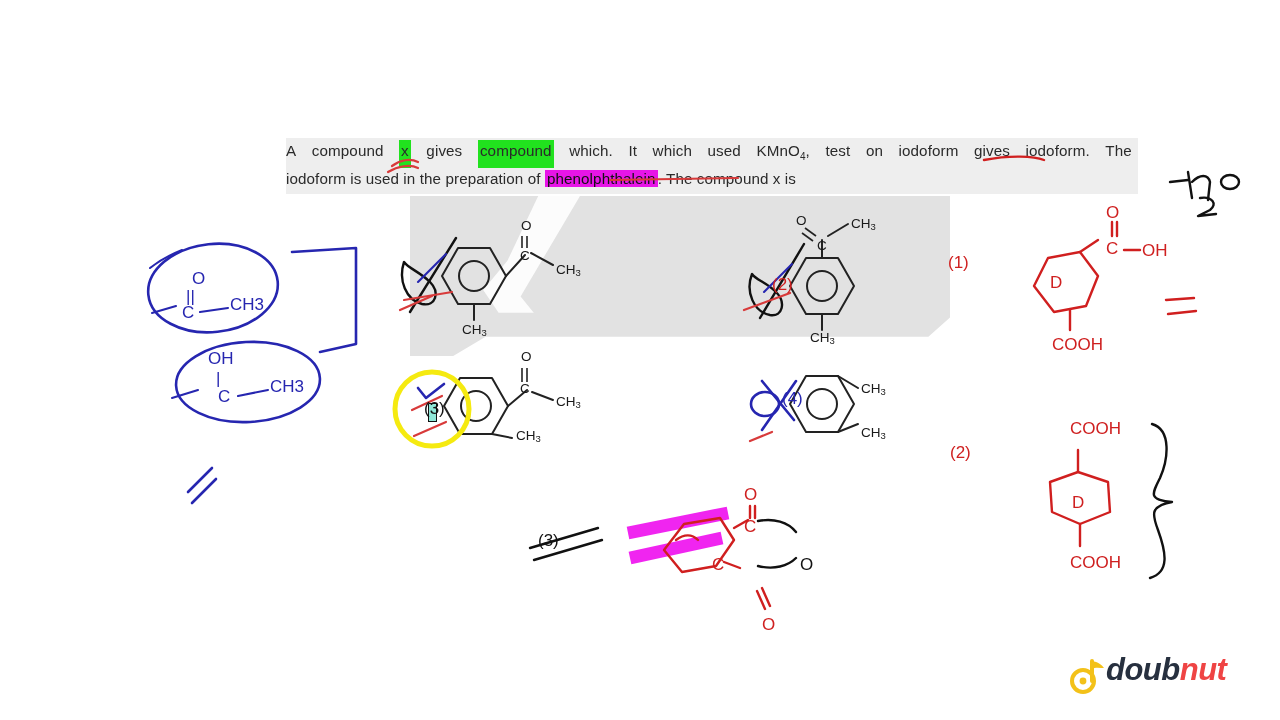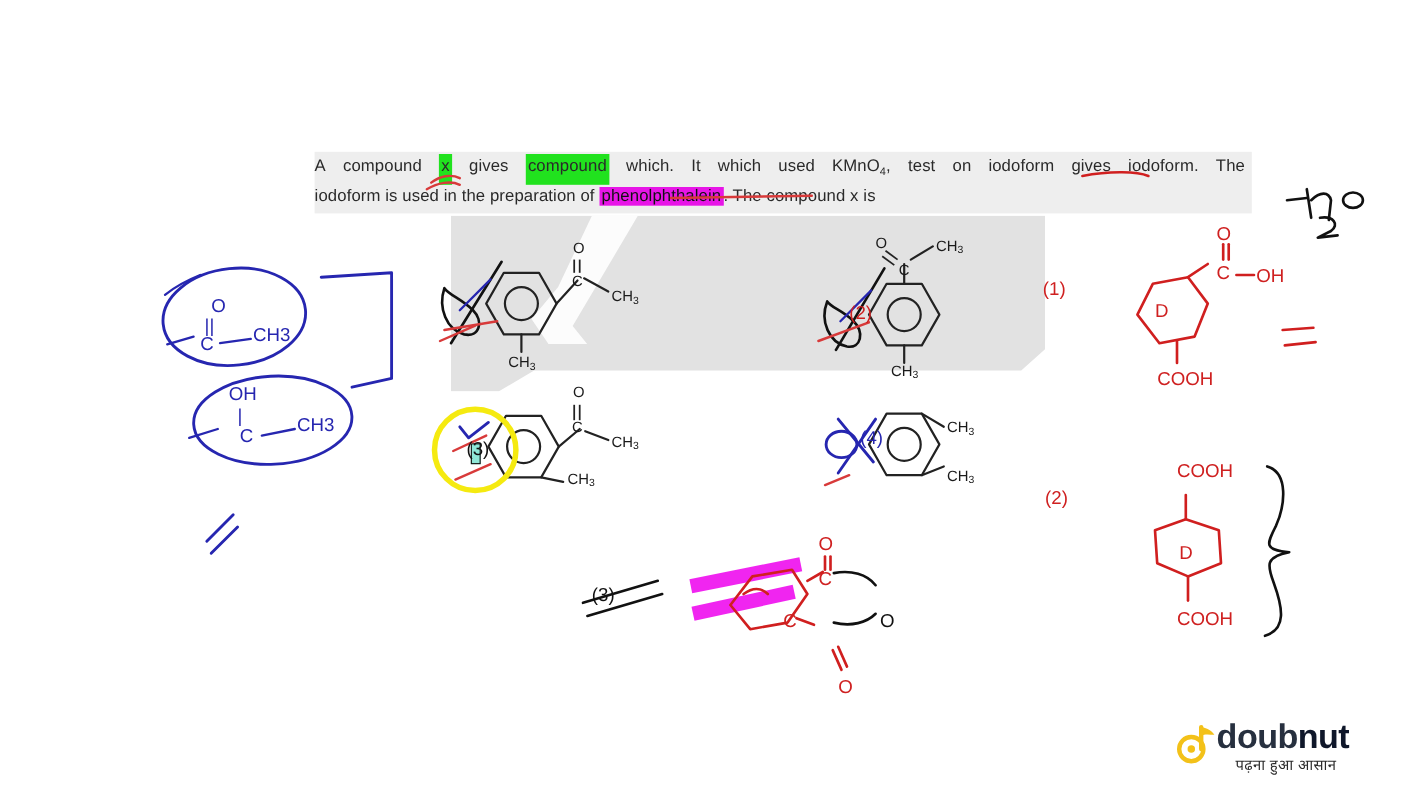--- a/index.html
+++ b/index.html
@@ -67,23 +67,23 @@
   .hand-red{font-family:"Liberation Sans",sans-serif;fill:#cf2020;font-size:17px;}
   .hand-black{font-family:"Liberation Sans",sans-serif;fill:#111;font-size:17px;}
 
   
   .mhigh{stroke:#ef12ef;fill:none;stroke-width:13;stroke-linecap:butt;opacity:.92;}
   
   #caret{left:428px;top:403px;width:7px;height:17px;background:#8fe8d8;border:1px solid #111;}
 
   
   #logo{left:1066px;top:652px;width:206px;height:62px;}
-  #logo .word{font-size:31px;font-weight:bold;letter-spacing:-.5px;}
+  #logo .word{font-size:31px;font-weight:bold;font-style:italic;letter-spacing:-.5px;}
   #logo .w-doub{color:#27303f;}
-  #logo .w-nut{color:#0f172a;}
+  #logo .w-nut{color:#ef4444;}
   #logo .tagline{
     color:#2b2b2b;font-size:13.5px;text-align:center;margin-top:-2px;letter-spacing:.3px;
   }
   #logo-mark{left:1066px;top:656px;width:40px;height:40px;}
 </style>
 </head>
 <body>
 
 <div id="stage">
 
@@ -318,16 +318,15 @@
   <svg class="abs" id="logo-mark" viewBox="0 0 40 40">
     <circle cx="17" cy="25" r="11" fill="none" stroke="#f3c119" stroke-width="4"></circle>
     <circle cx="17" cy="25" r="3.4" fill="#f3c119"></circle>
     <path d="M26,5 L26,25" stroke="#f3c119" stroke-width="4" stroke-linecap="round" fill="none"></path>
     <path d="M26,5 C32,6 36,9 38,12 C34,12 29,11 26,13 Z" fill="#f3c119"></path>
   </svg>
   <div class="abs" id="logo">
     <div style="margin-left:40px;white-space:nowrap;">
       <span class="word w-doub">doub</span><span class="word w-nut">nut</span>
     </div>
-    <div class="tagline">पढ़ना हुआ आसान</div>
   </div>
 
 </div>
 
 </body></html>

